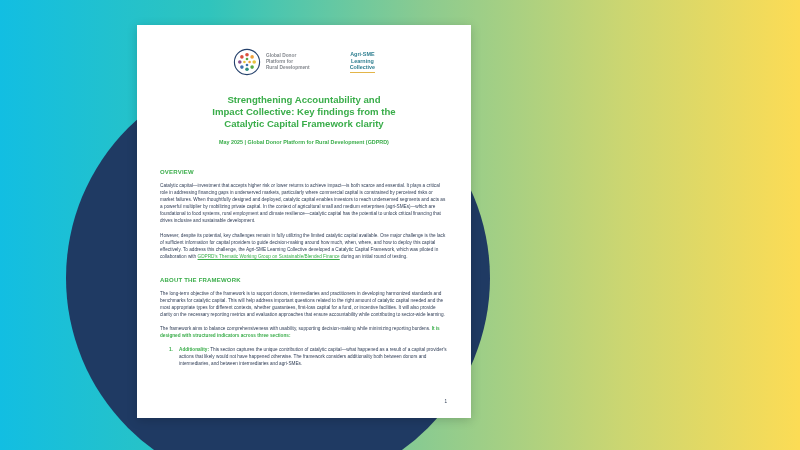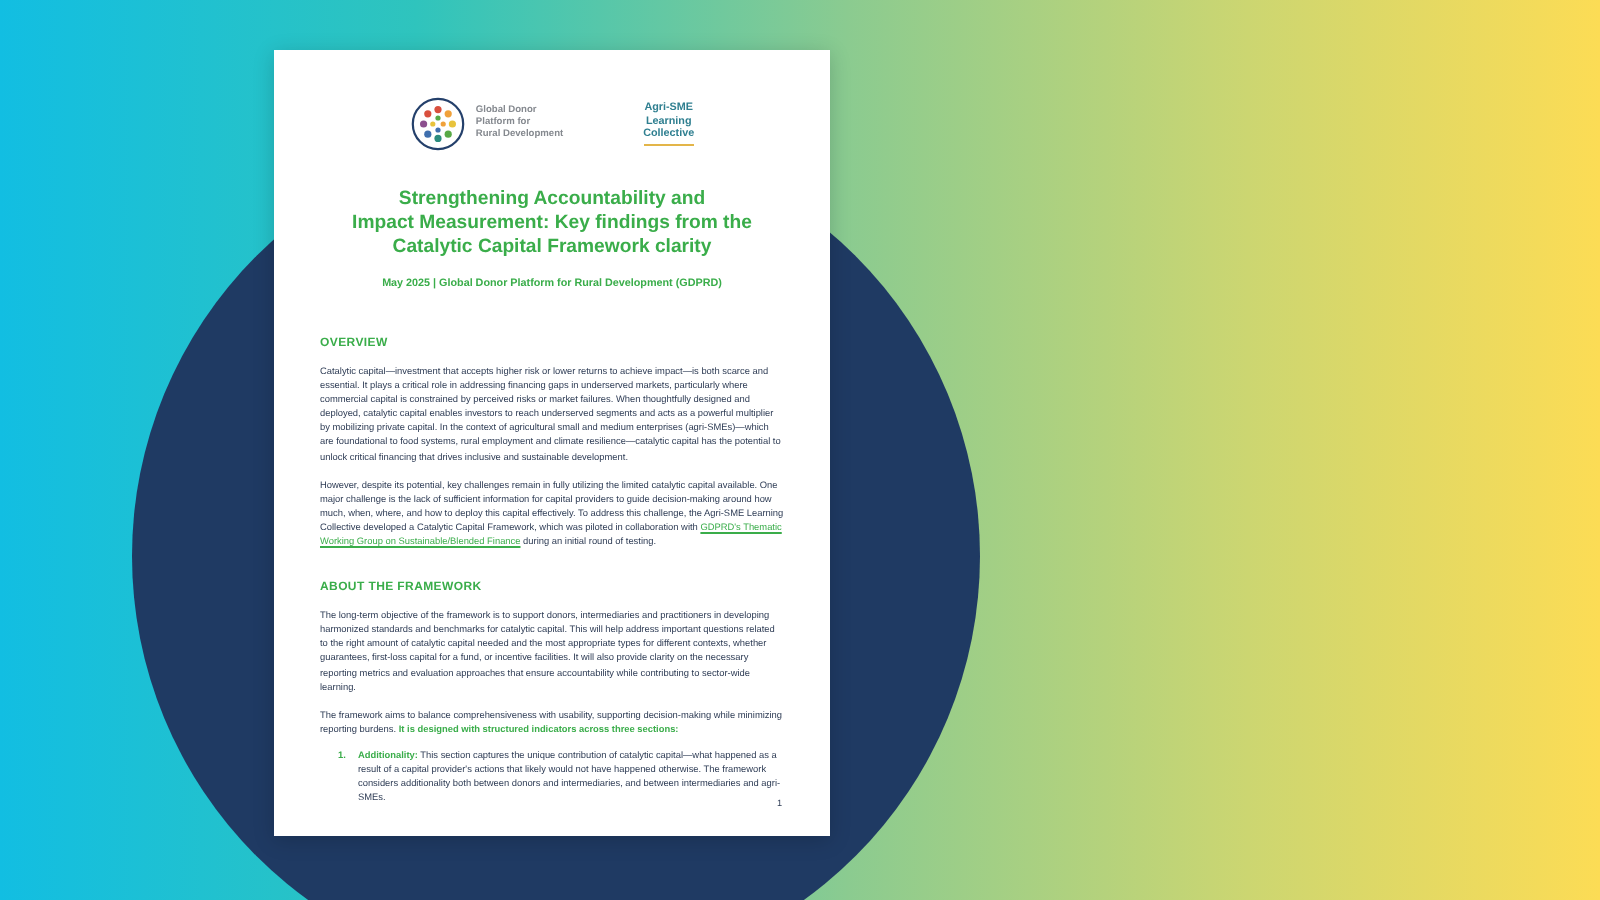--- a/index.html
+++ b/index.html
@@ -12,21 +12,21 @@
   .bg-circle {
     position: absolute;
     left: 66px; top: 66px;
     width: 424px; height: 424px;
     border-radius: 50%;
     background: #1f3a63;
   }
   .document {
     position: absolute;
     left: 137px; top: 25px;
-    width: 278px; height: 393px;
+    width: 334px; height: 393px;
     background: #ffffff;
     box-shadow: 0 2px 10px rgba(0,0,0,0.18);
     padding: 22px 23px 0 23px;
   }
   .logo-row {
     display: flex;
     justify-content: center;
     align-items: center;
     gap: 40px;
     height: 30px;
@@ -126,21 +126,21 @@
     </div>
     <div class="agri-logo">
       <div>Agri-SME</div>
       <div>Learning</div>
       <div><span class="ul-line">Collective</span></div>
     </div>
   </div>
 
   <div class="doc-title">
     <span style="display:block">Strengthening Accountability and</span>
-    <span style="display:block">Impact Measurement: Key findings from the</span>
+    <span style="display:block">Impact Collective: Key findings from the</span>
     <span style="display:block">Catalytic Capital Framework clarity</span>
   </div>
 
   <div class="doc-subtitle">May 2025 | Global Donor Platform for Rural Development (GDPRD)</div>
 
   <div class="section-heading h-overview">OVERVIEW</div>
 
   <div class="para">Catalytic capital—investment that accepts higher risk or lower returns to achieve impact—is both scarce and essential. It plays a critical role in addressing financing gaps in underserved markets, particularly where commercial capital is constrained by perceived risks or market failures. When thoughtfully designed and deployed, catalytic capital enables investors to reach underserved segments and acts as a powerful multiplier by mobilizing private capital. In the context of agricultural small and medium enterprises (agri-SMEs)—which are foundational to food systems, rural employment and climate resilience—catalytic capital has the potential to unlock critical financing that drives inclusive and sustainable development.</div>
 
   <div class="para"><span>However, despite its potential, key challenges remain in fully utilizing the limited catalytic capital available. One major challenge is the lack of sufficient information for capital providers to guide decision-making around how much, when, where, and how to deploy this capital effectively. To address this challenge, the Agri-SME Learning Collective developed a Catalytic Capital Framework, which was piloted in collaboration with </span><span class="doc-link">GDPRD's Thematic Working Group on Sustainable/Blended Finance</span><span> during an initial round of testing.</span></div>

